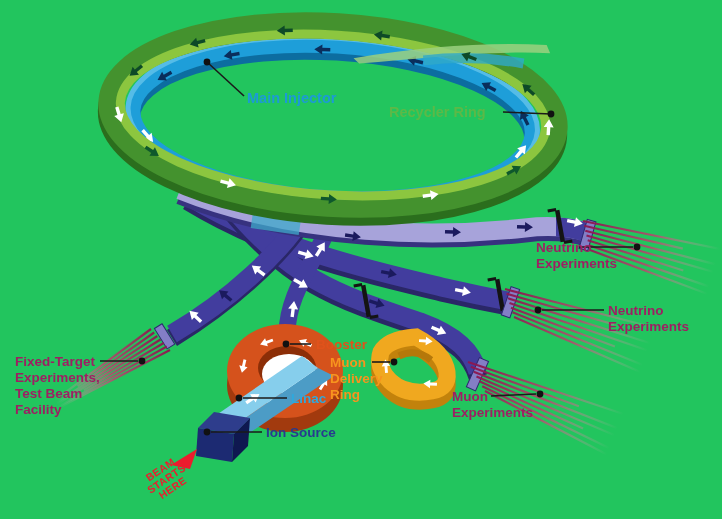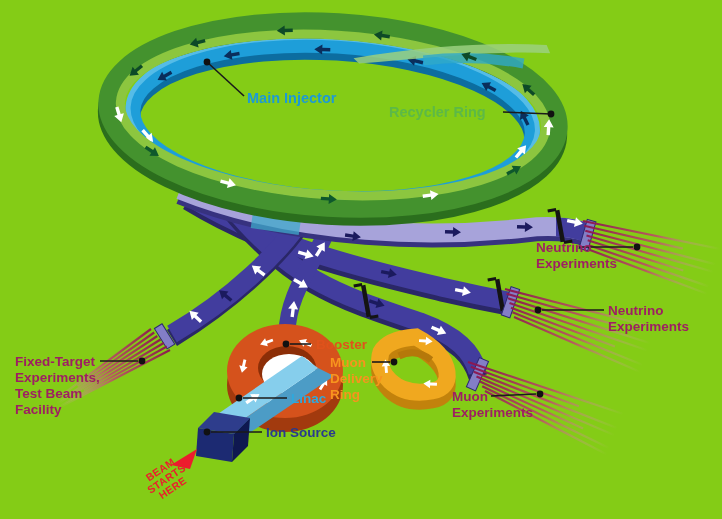--- a/index.html
+++ b/index.html
@@ -1,16 +1,16 @@
 <!DOCTYPE html>
 <html><head>
 <meta charset="utf-8">
 <style>
   html,body{margin:0;padding:0;background:#fff;}
-  #stage{position:relative;width:722px;height:519px;background:#84cc16;overflow:hidden;}
+  #stage{position:relative;width:722px;height:519px;background:#22c55e;overflow:hidden;}
   svg{display:block;}
   text{font-family:"Liberation Sans","DejaVu Sans",sans-serif;font-weight:bold;}
   .lbl{font-size:13.5px;}
   .big{font-size:14.5px;}
   .red{font-size:10.5px;letter-spacing:.4px;}
   .leader{stroke:#1a1a1a;stroke-width:1.6;}
 </style>
 </head>
 <body>
 

